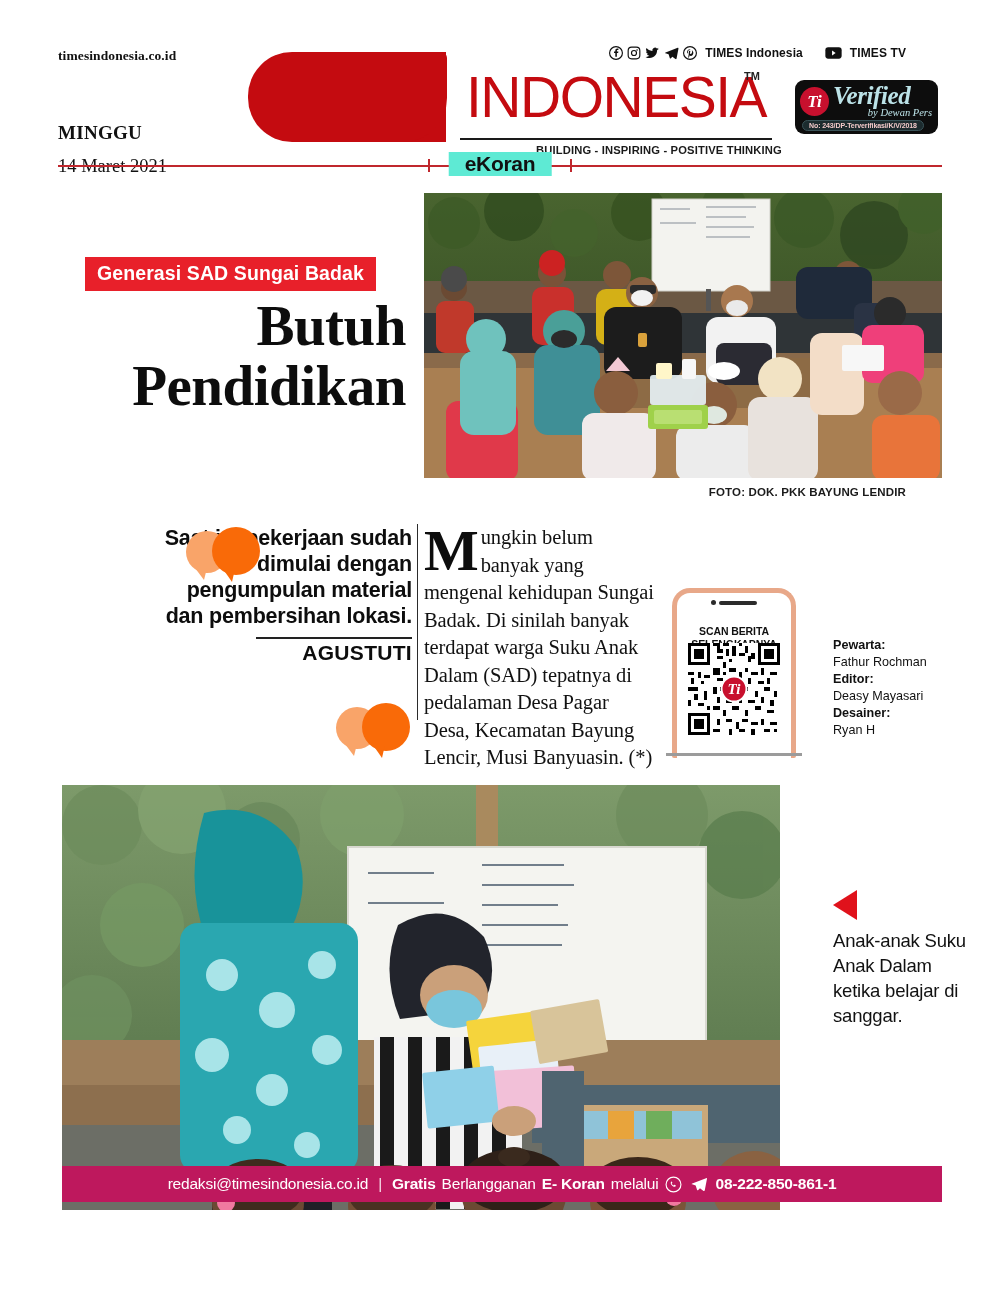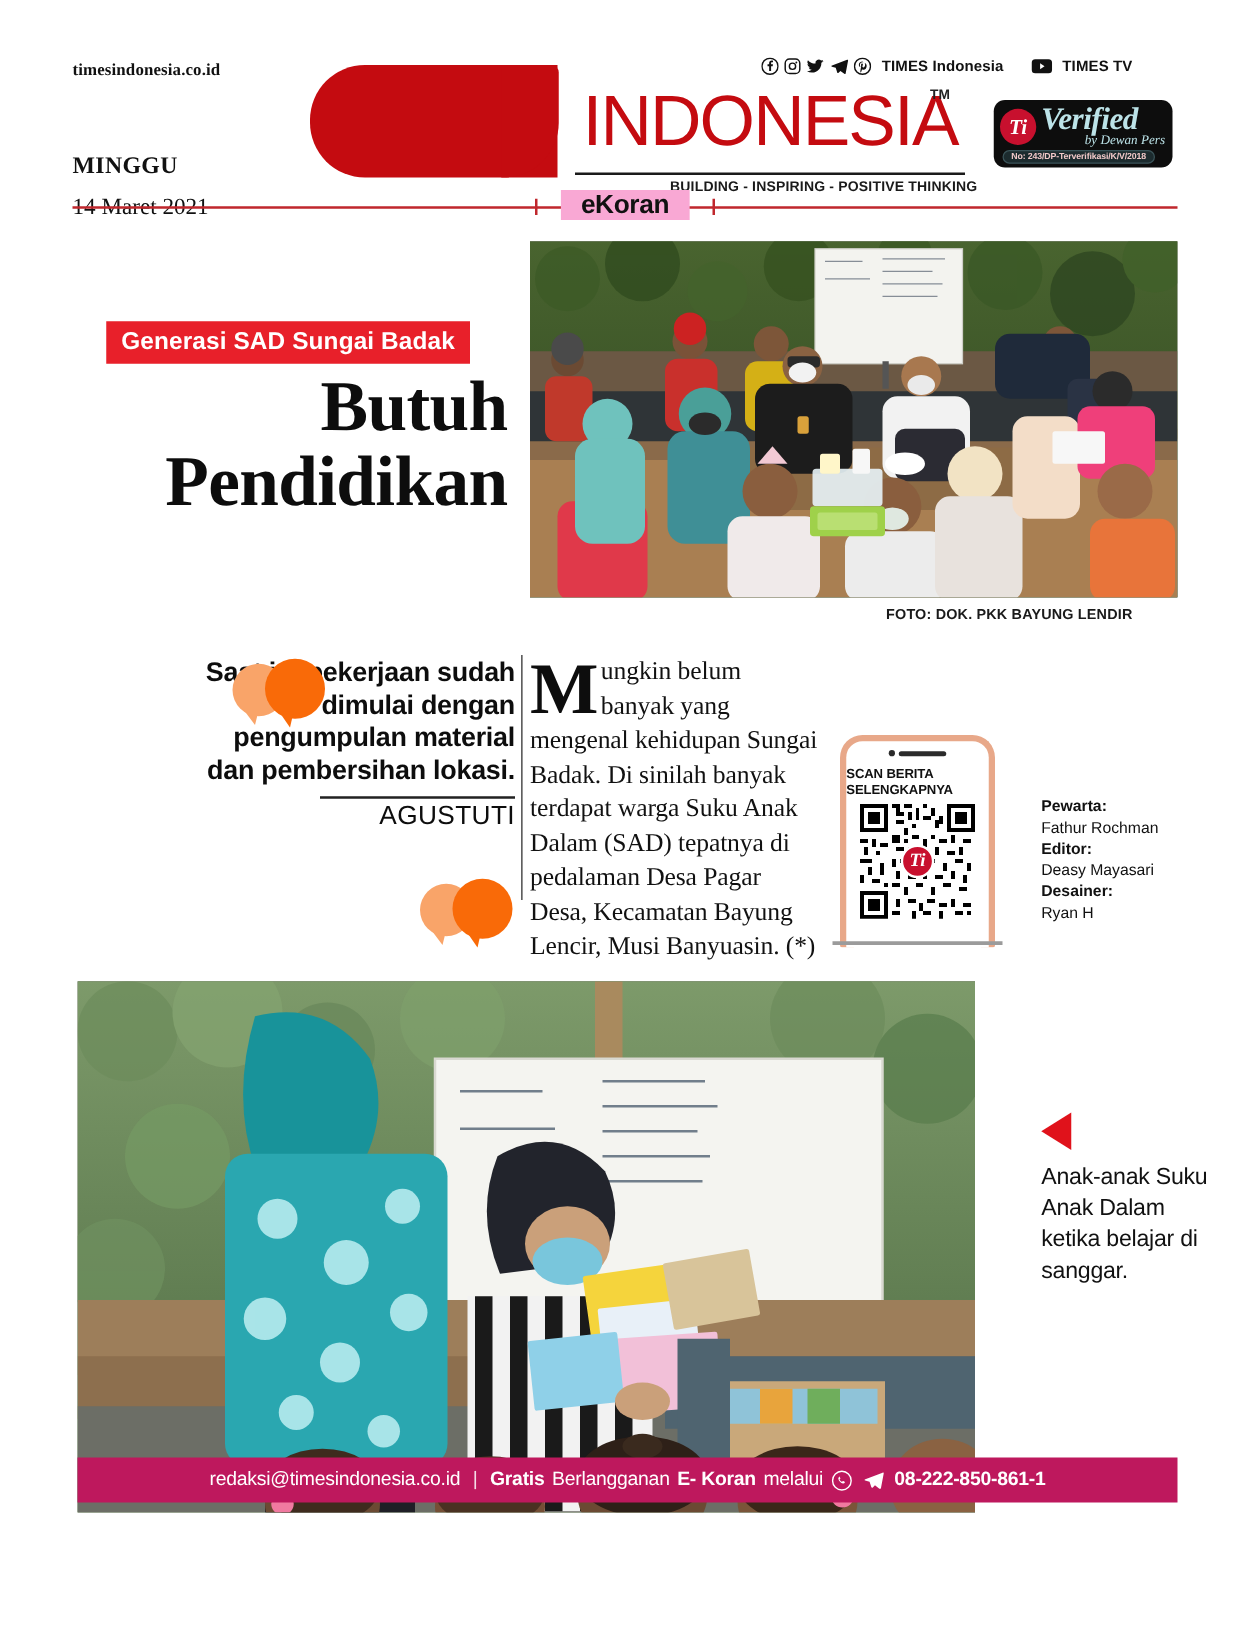--- a/index.html
+++ b/index.html
@@ -100,21 +100,21 @@
     background:#1c2b2e; border-radius: 7px; padding: 1px 6px;
     font-size: 7px; font-weight: bold; color:#f2c9c9; letter-spacing:-.1px;
     border: 1px solid #3a5358;
   }
 
   
   .ekoran-wrap { position:absolute; left:58px; top:152px; width:884px; height:28px; }
   .ekoran-line { position:absolute; top:13px; left:0; width:100%; height:1.6px; background:#C0272D; }
   .ekoran-badge {
     position:absolute; left:50%; top:0; transform:translateX(-50%);
-    background:#f9a8d4; padding: 0 16px;
+    background:#5eead4; padding: 0 16px;
     font-size: 21px; font-weight: bold; color:#111; letter-spacing:-.3px;
   }
   .tick { position:absolute; top:7px; width:1.6px; height:13px; background:#C0272D; }
 
   
   .kicker {
     position:absolute; left:85px; top:257px;
     background:#E8202A; color:#fff;
     font-size: 19.5px; font-weight: bold; letter-spacing: .1px;
     padding: 5px 12px 6px 12px;
@@ -138,21 +138,21 @@
 
   
   .quote-block { position:absolute; left:150px; top:525px; width:262px; }
   .quote-text {
     text-align: right;
     font-size: 21.5px; font-weight: bold; line-height: 26px; color:#0d0d0d;
     letter-spacing:-.2px;
     padding-left: 2px;
   }
   .quote-rule { margin: 8px 0 2px auto; width: 156px; height: 1.6px; background:#222; }
-  .quote-author { text-align:right; font-size: 21px; font-weight: normal; color:#0d0d0d; letter-spacing:.3px; }
+  .quote-author { text-align:right; font-size: 21px; font-weight: bold; color:#0d0d0d; letter-spacing:.3px; }
   .bub { position:absolute; width:0; height:0; }
   .bub i {
     position:absolute; display:block; border-radius:50%;
   }
   .bub i::after{
     content:""; position:absolute; bottom:-7px; left: 10px;
     width:0;height:0; border-left: 9px solid transparent;
     border-right: 3px solid transparent;
   }
   .bubA { left: 36px; top: 2px; }
@@ -186,21 +186,21 @@
     border: 5px solid #E8A889; border-radius: 18px 18px 2px 2px;
     border-bottom: none; background:#fff;
   }
   .phone .notch {
     position:absolute; left:50%; top:7px; transform:translateX(-50%);
     display:flex; align-items:center; gap:3px;
   }
   .phone .notch s { display:block; width:5px;height:5px;border-radius:50%;background:#2b2b2b; }
   .phone .notch b { display:block; width:38px;height:4px;border-radius:2px;background:#2b2b2b; }
   .phone .scan {
-    position:absolute; top:20px; left:0; width:100%; text-align:left;
+    position:absolute; top:32px; left:0; width:100%; text-align:center;
     font-size: 10.5px; font-weight: bold; color:#111; line-height:13px; letter-spacing:-.1px;
   }
   .phone .qr { position:absolute; left:11px; top:50px; width:92px; height:92px; }
   .phone .qrti {
     position:absolute; left:50%; top: 96px; transform:translate(-50%,-50%);
     width: 27px; height:27px; border-radius:50%; background:#C8102E; color:#fff;
     font-family:"Liberation Serif", serif; font-style:italic; font-weight:bold;
     font-size:15px; display:flex;align-items:center;justify-content:center;
     border: 2px solid #fff;
   }

